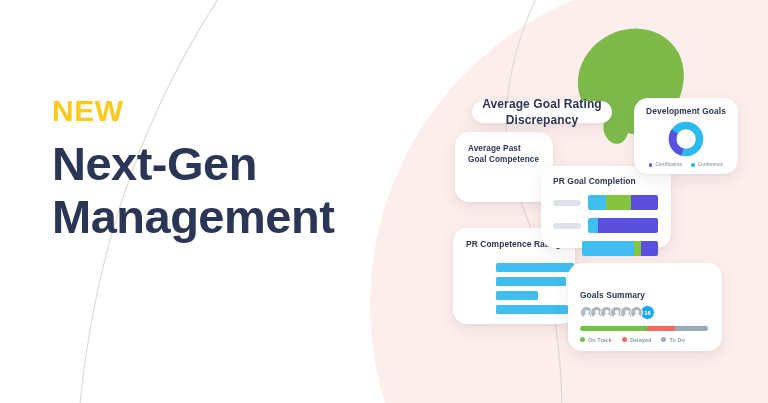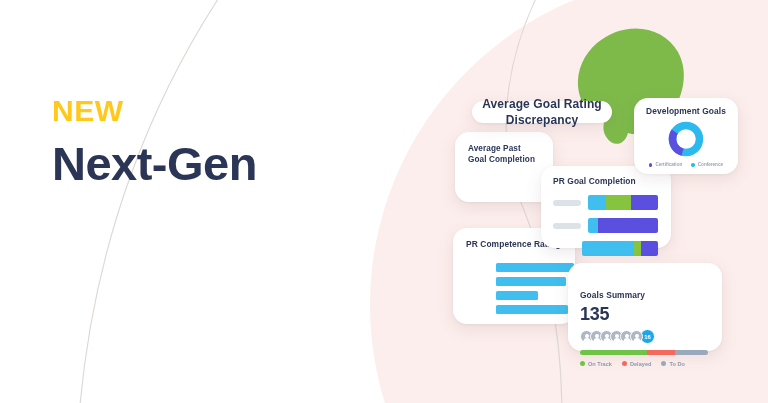--- a/index.html
+++ b/index.html
@@ -176,20 +176,21 @@
 
     <path d="M604 123 C 571 107, 570 66, 597 43 C 624 20, 663 25, 678 52
              C 690 74, 682 101, 668 117 C 656 131, 640 137, 628 133
              C 624 147, 612 146, 607 138 C 603 133, 603 127, 604 123 Z" fill="#7DBA4A"></path>
   </svg>
 
   <div class="headline-block">
     <div class="new-badge">NEW</div>
     <div class="headline">
       <span class="ln">Next-Gen</span>
+      <span class="ln">Management</span>
     </div>
   </div>
 
   <div class="card" id="card-discrepancy">
     <div class="card-title">Average Goal Rating Discrepancy</div>
   </div>
 
   <div class="card" id="card-devgoals">
     <div class="card-title">Development Goals</div>
     <div class="donut-wrap">
@@ -205,21 +206,21 @@
       </div>
       <div class="legend-item">
         <span class="legend-dot" style="background:#2BB9EE"></span>
         <span class="legend-label">Conference</span>
       </div>
     </div>
   </div>
 
   <div class="card" id="card-avgpast">
     <div class="card-title">Average Past</div>
-    <div class="card-title">Goal Completion</div>
+    <div class="card-title">Goal Competence</div>
   </div>
 
   <div class="card" id="card-prgoal">
     <div class="card-title">PR Goal Completion</div>
 
     <div class="bar-line">
       <span class="bar-stub"></span>
       <span class="stack" style="width:70px">
         <span class="seg" style="width:26%;background:#3FBEEF"></span>
         <span class="seg" style="width:36%;background:#86C440"></span>
@@ -249,21 +250,20 @@
     <div class="hbars">
       <div class="hbar" style="width:78px"></div>
       <div class="hbar" style="width:70px"></div>
       <div class="hbar" style="width:42px"></div>
       <div class="hbar" style="width:72px"></div>
     </div>
   </div>
 
   <div class="card" id="card-goals">
     <div class="card-title">Goals Summary</div>
-    <div class="big-num">135</div>
 
     <div class="avatar-row">
       <span class="avatar"></span>
       <span class="avatar"></span>
       <span class="avatar"></span>
       <span class="avatar"></span>
       <span class="avatar"></span>
       <span class="avatar"></span>
       <span class="avatar-count">16</span>
     </div>

